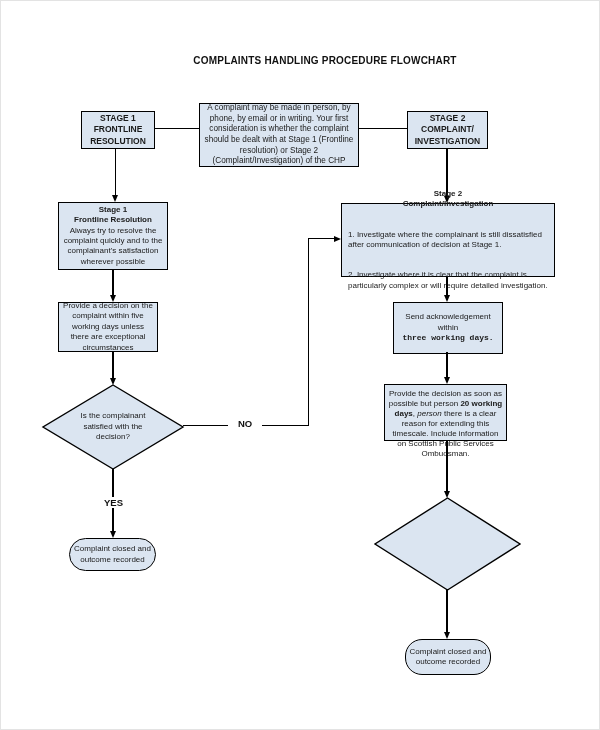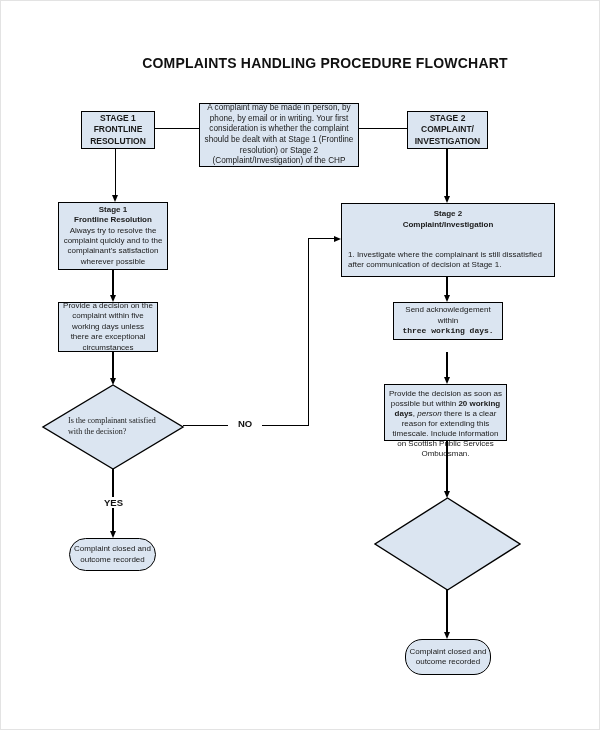--- a/index.html
+++ b/index.html
@@ -1,34 +1,34 @@
 <!DOCTYPE html>
 <html><head>
 <meta charset="utf-8">
 <style>
   * { margin:0; padding:0; box-sizing:border-box; }
   html,body { width:600px; height:730px; background:#fff; font-family:"Liberation Sans","DejaVu Sans",sans-serif; }
   .page { position:relative; width:600px; height:730px; background:#fff; border:1px solid #e3e3e3; overflow:hidden; }
 
   .title { position:absolute; top:54px; left:0; width:600px; text-align:center;
-           font-size:14px; font-weight:bold; color:#111; letter-spacing:0.2px;padding-left:48px; }
+           font-size:10px; font-weight:bold; color:#111; letter-spacing:0.2px;padding-left:48px; }
 
   .node { position:absolute; background:#dbe5f1; border:1.4px solid #000;
           display:flex; flex-direction:column; align-items:center; justify-content:center;
           text-align:center; color:#1a1a1a; font-size:8px; line-height:1.3; padding:12px 3px; }
   .node .hdr { font-weight:bold; white-space:pre-line; }
   .hdr-node { font-weight:bold; font-size:8.5px; white-space:pre-line; }
   .terminator { border-radius:17px; }
 
   .left-align { align-items:flex-start; text-align:left; }
   .para { margin-top:20px; text-align:left; width:100%; }
 
   .diamond-wrap { position:absolute; }
   .diamond-text { position:absolute; display:flex; align-items:center; justify-content:center;
-                  color:#1a1a1a; font-size:8px; line-height:1.35;font-family:Liberation Serif, serif; }
+                  text-align:center; color:#1a1a1a; font-size:8px; line-height:1.35; }
 
   .vline { position:absolute; width:1.4px; background:#000; }
   .hline { position:absolute; height:1.4px; background:#000; }
   .arrow-down { position:absolute; width:0; height:0;
                 border-left:3.5px solid transparent; border-right:3.5px solid transparent;
                 border-top:7px solid #000; }
   .arrow-right { position:absolute; width:0; height:0;
                  border-top:3.5px solid transparent; border-bottom:3.5px solid transparent;
                  border-left:7px solid #000; }
 
@@ -91,35 +91,36 @@
   <div class="hline" style="left:307px; top:237px; width:27px;"></div>
   <div class="arrow-right" style="left:333px; top:234.8px;"></div>
 
   <div class="vline" style="left:445.3px; top:148px; height:48px;"></div>
   <div class="arrow-down" style="left:442.5px; top:195px;"></div>
 
   <div class="node left-align" style="left:340px; top:202px; width:214px; height:74px; padding:4px 6px;">
     <div class="hdr" style="width:100%; text-align:center;">Stage 2
 Complaint/Investigation</div>
     <div class="para">1. Investigate where the complainant is still dissatisfied after communication of decision at Stage 1.</div>
+    <div class="para">2. Investigate where it is clear that the complaint is particularly complex or will require detailed investigation.</div>
   </div>
 
   <div class="vline" style="left:445.3px; top:276px; height:19px;"></div>
   <div class="arrow-down" style="left:442.5px; top:294px;"></div>
 
-  <div class="node" style="left:392px; top:301px; width:110px; height:38px;align-items:center;">
+  <div class="node" style="left:392px; top:301px; width:110px; height:52px;align-items:center;">
     <div>Send acknowledgement within</div>
     <div style="font-weight:bold;font-family:Liberation Mono, monospace;">three working days.</div>
   </div>
 
   <div class="vline" style="left:445.3px; top:351px; height:26px;"></div>
   <div class="arrow-down" style="left:442.5px; top:376px;"></div>
 
   <div class="node" style="left:383px; top:383px; width:123px; height:57px; display:block; padding:4px 3px; line-height:1.25;">
-    <span>Provide the decision as soon as possible but within </span><b>20 working days</b><span>, </span><i>person</i><span> there is a clear reason for extending this timescale. Include information on Scottish Public Services Ombudsman.</span>
+    <span>Provide the decision as soon as possible but person </span><b>20 working days</b><span>, </span><i>person</i><span> there is a clear reason for extending this timescale. Include information on Scottish Public Services Ombudsman.</span>
   </div>
 
   <div class="vline" style="left:445.3px; top:440px; height:51px;"></div>
   <div class="arrow-down" style="left:442.5px; top:490px;"></div>
 
   <div class="diamond-wrap" style="left:372px; top:496px; width:149px; height:94px;">
     <svg width="149" height="94">
       <polygon points="74.5,1 147,47 74.5,93 2,47" fill="#dbe5f1" stroke="#000" stroke-width="1.4"></polygon>
     </svg>
   </div>

